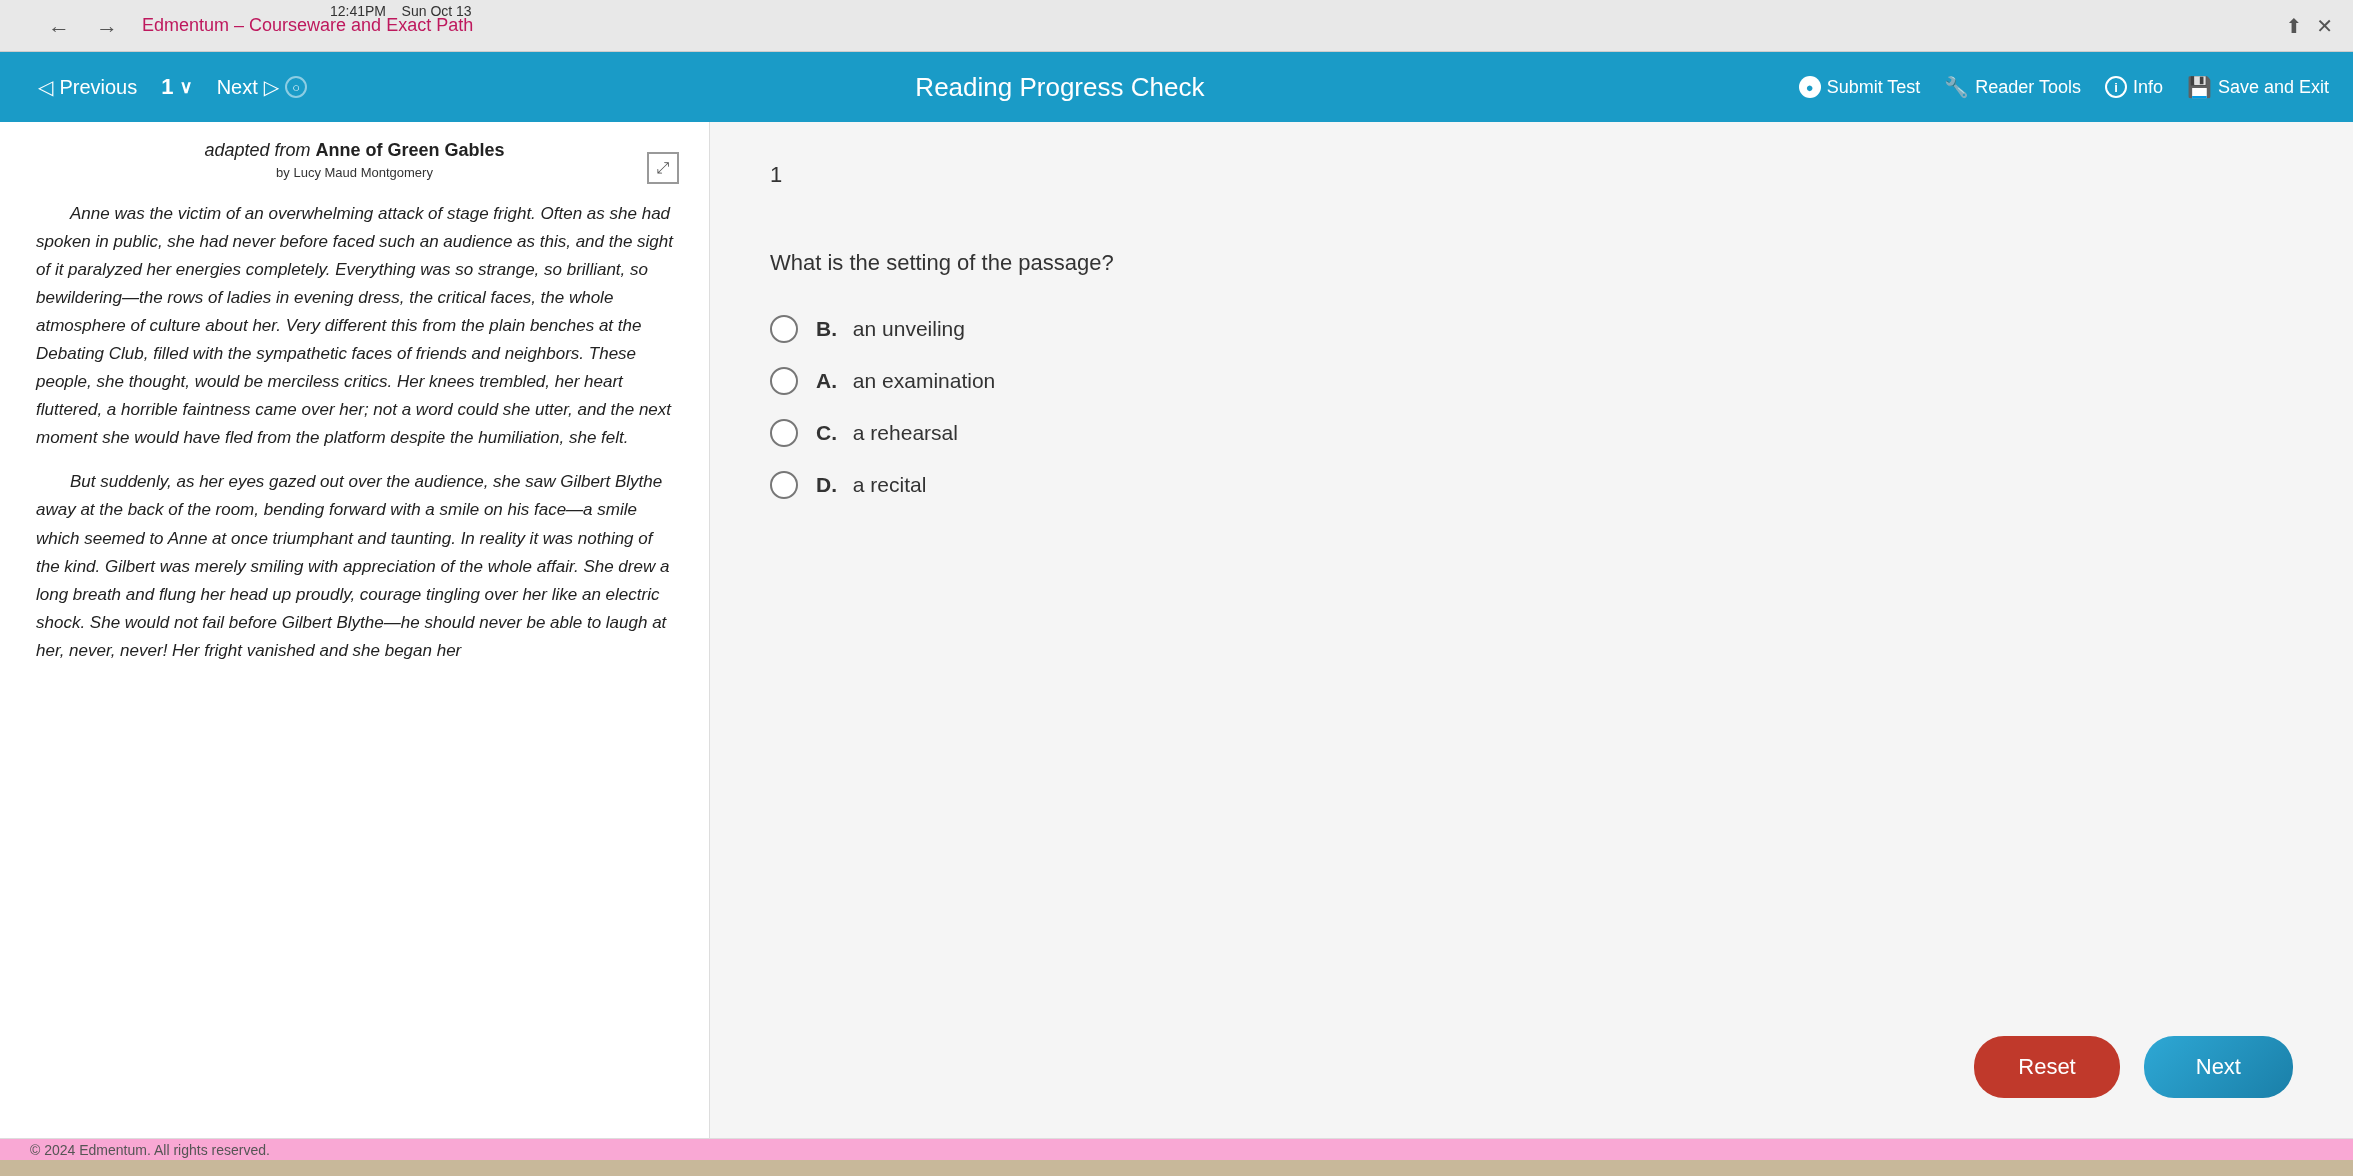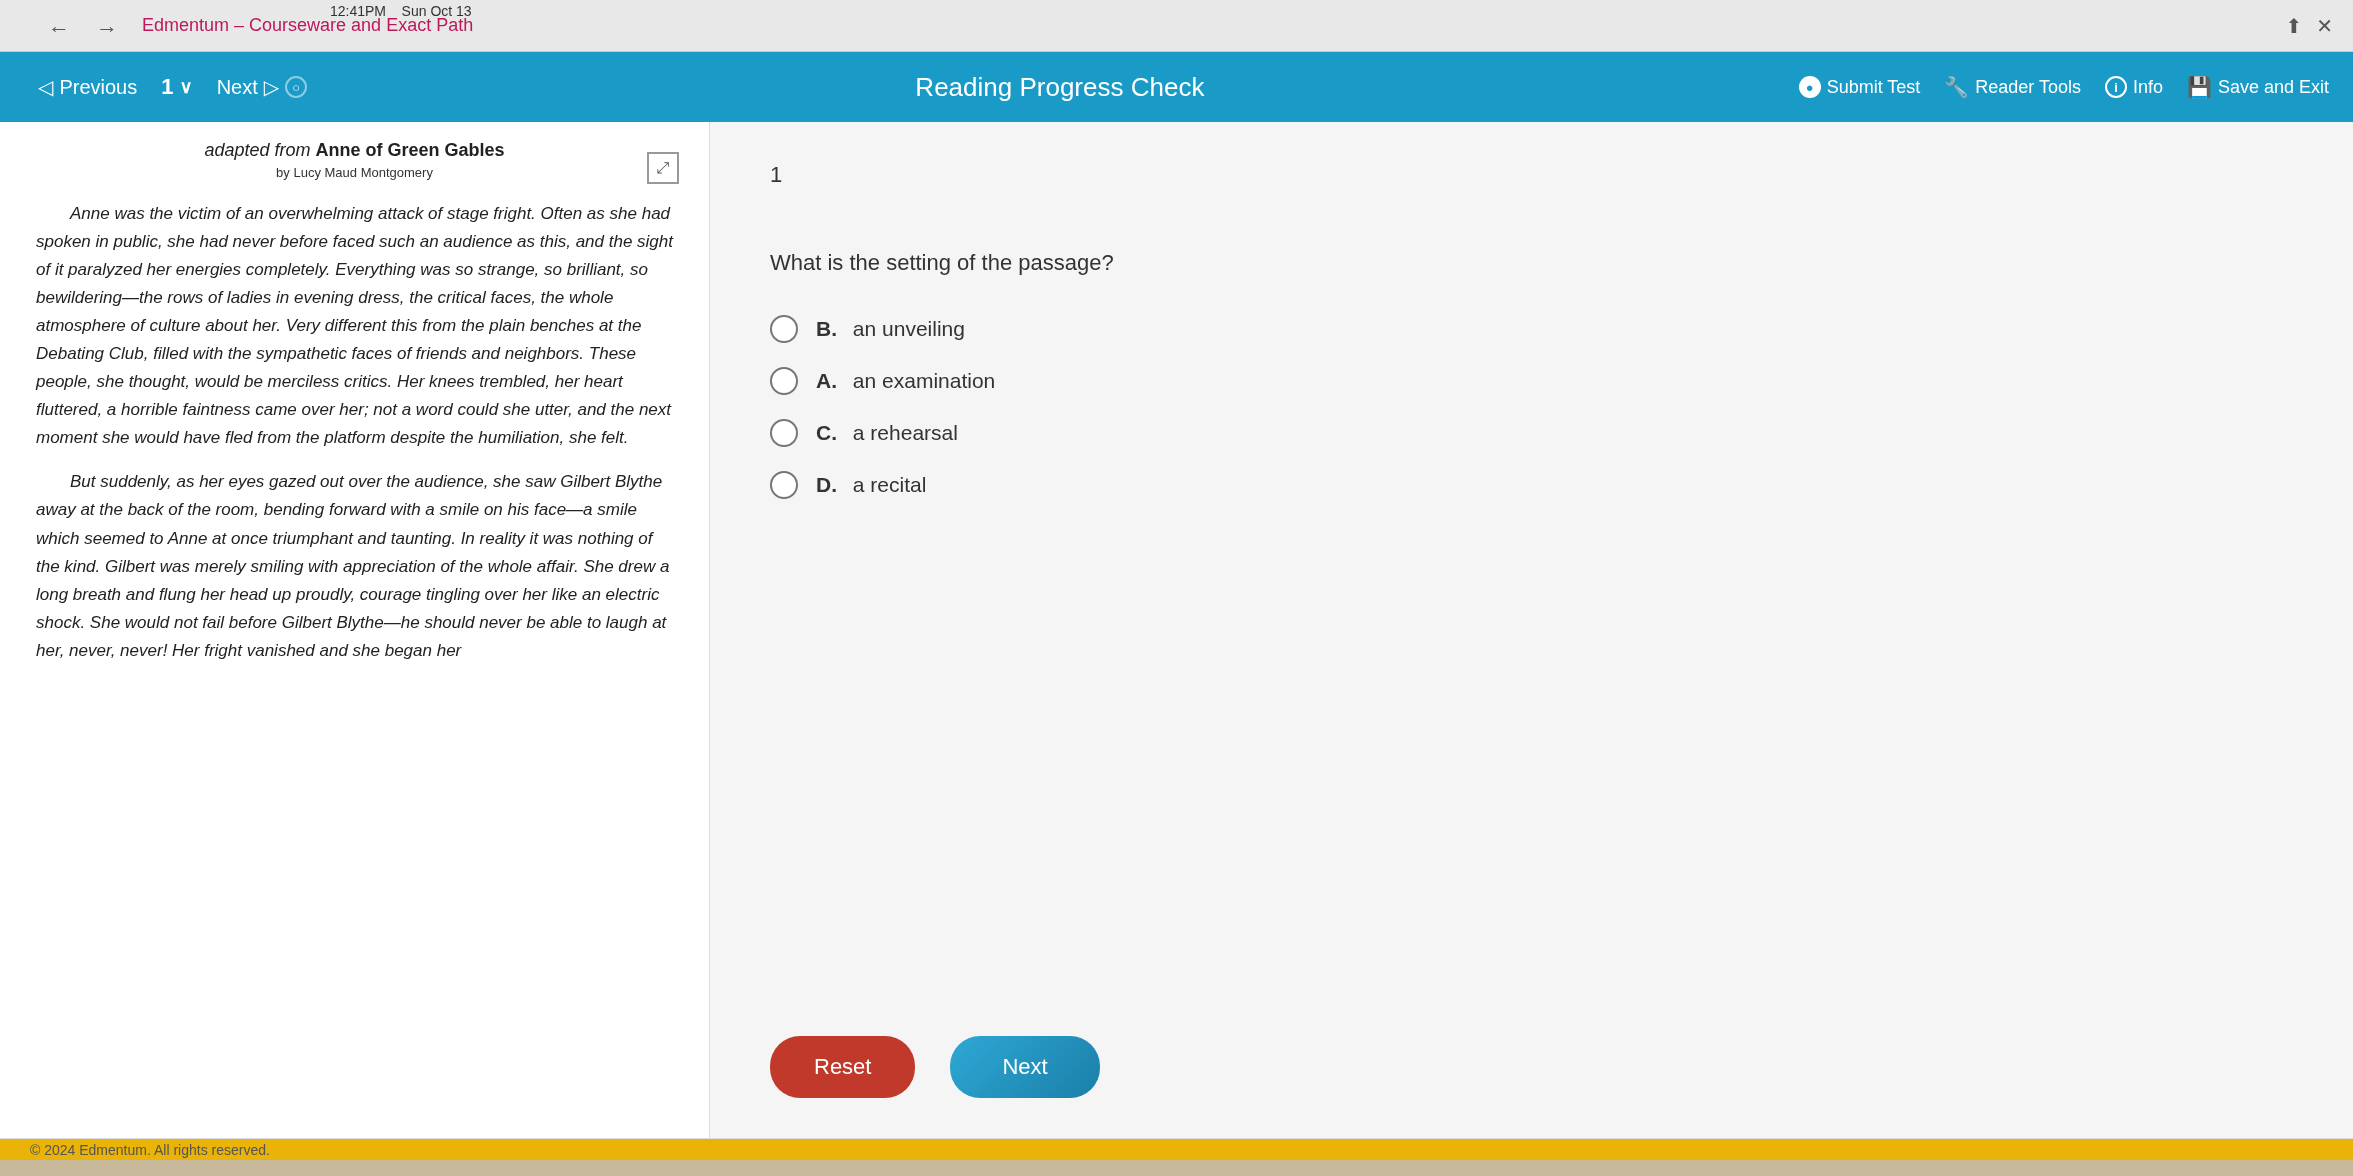--- a/index.html
+++ b/index.html
@@ -233,23 +233,24 @@
     .option-label {
       font-size: 21px;
       color: #333;
     }
     .option-label .letter {
       font-weight: bold;
       margin-right: 10px;
     }
     .action-buttons {
       display: flex;
-      gap: 35px;
+      gap: 24px;
       align-items: center;
       margin-top: auto;
+      justify-content: flex-end;
     }
     .reset-btn {
       background: #c0392b;
       color: white;
       border: none;
       border-radius: 30px;
       padding: 18px 44px;
       font-size: 22px;
       cursor: pointer;
       font-weight: 500;
@@ -260,21 +261,21 @@
       border: none;
       border-radius: 30px;
       padding: 18px 52px;
       font-size: 22px;
       cursor: pointer;
       font-weight: 500;
     }
 
     
     .footer {
-      background: #eab308;
+      background: #f9a8d4;
       height: 22px;
       display: flex;
       align-items: center;
       padding: 0 30px;
       border-top: 1px solid #ddd;
       font-size: 14px;
       color: #555;
     }
 
     .circle-icon {

